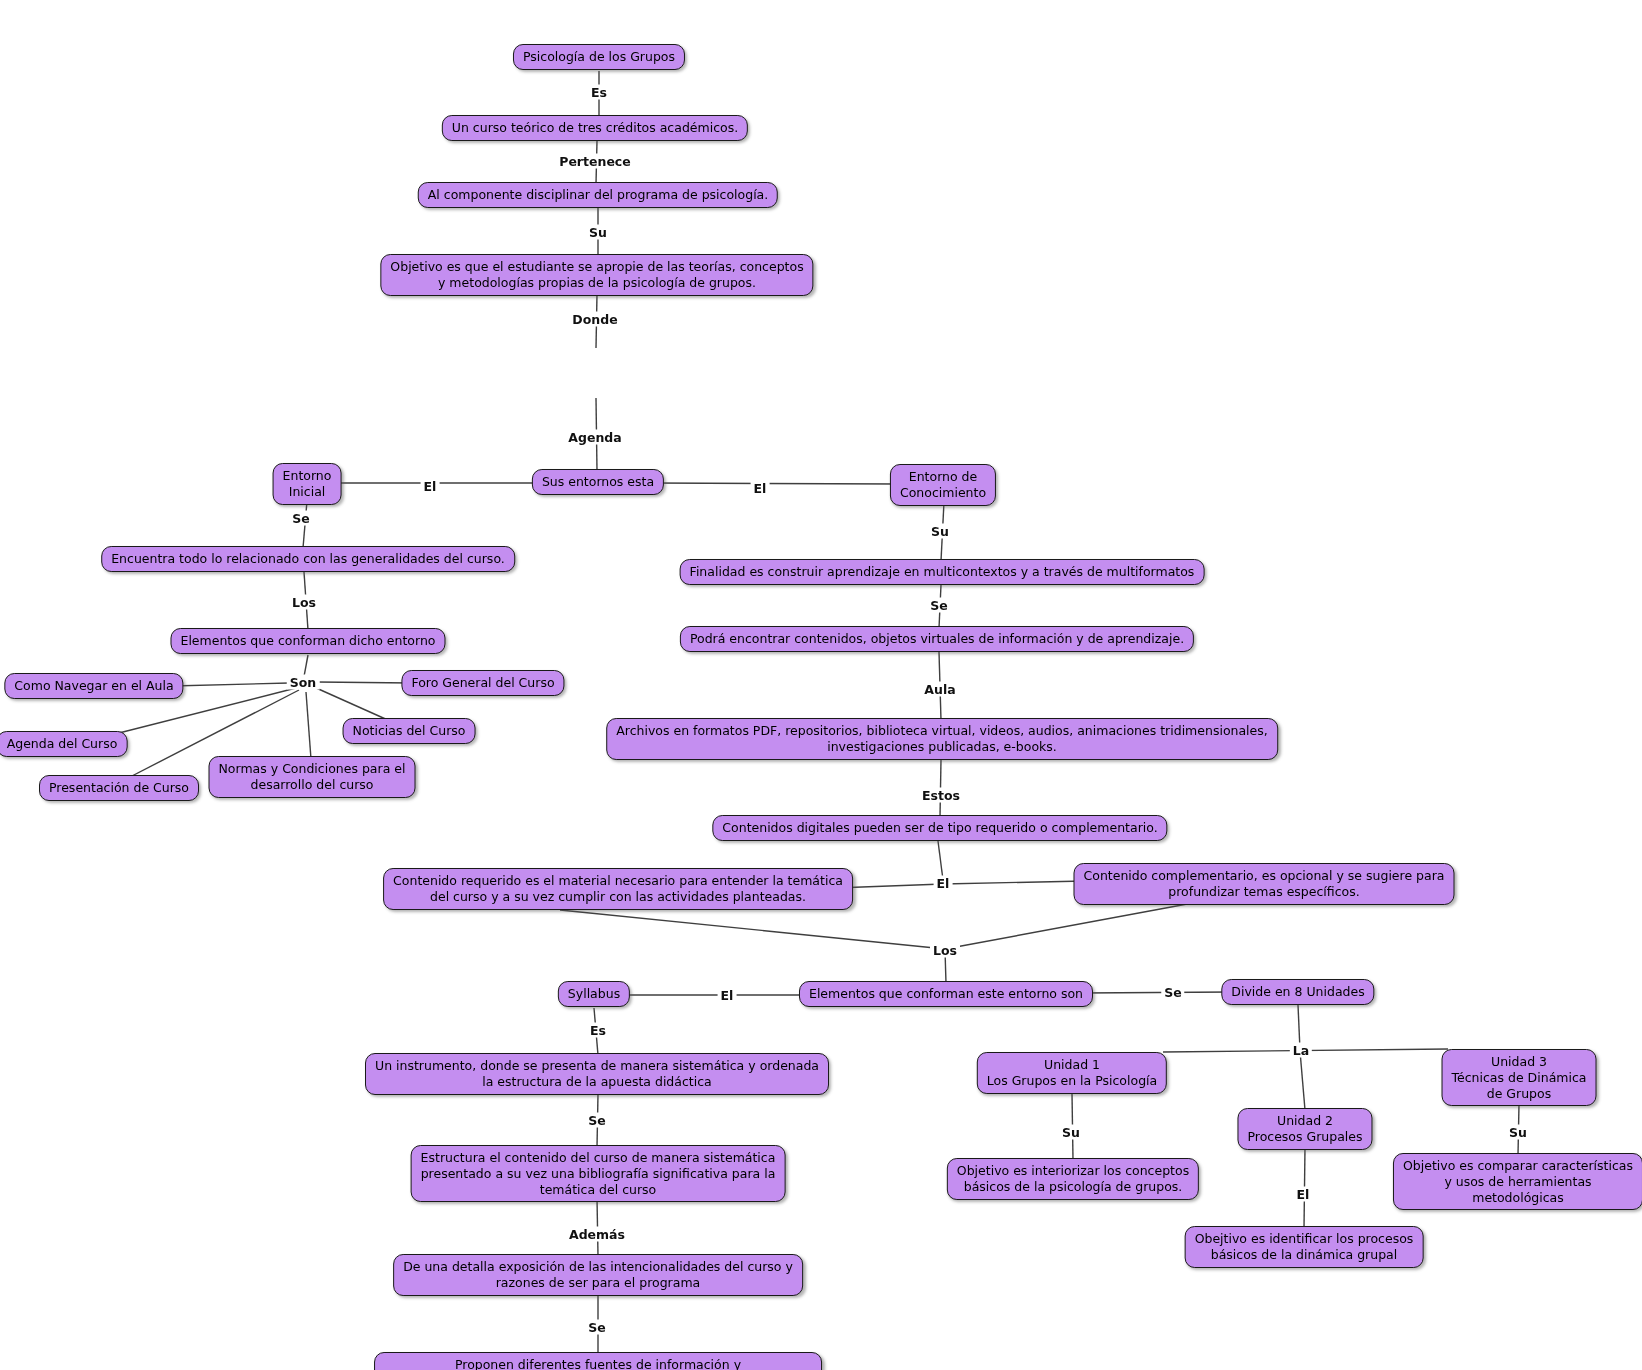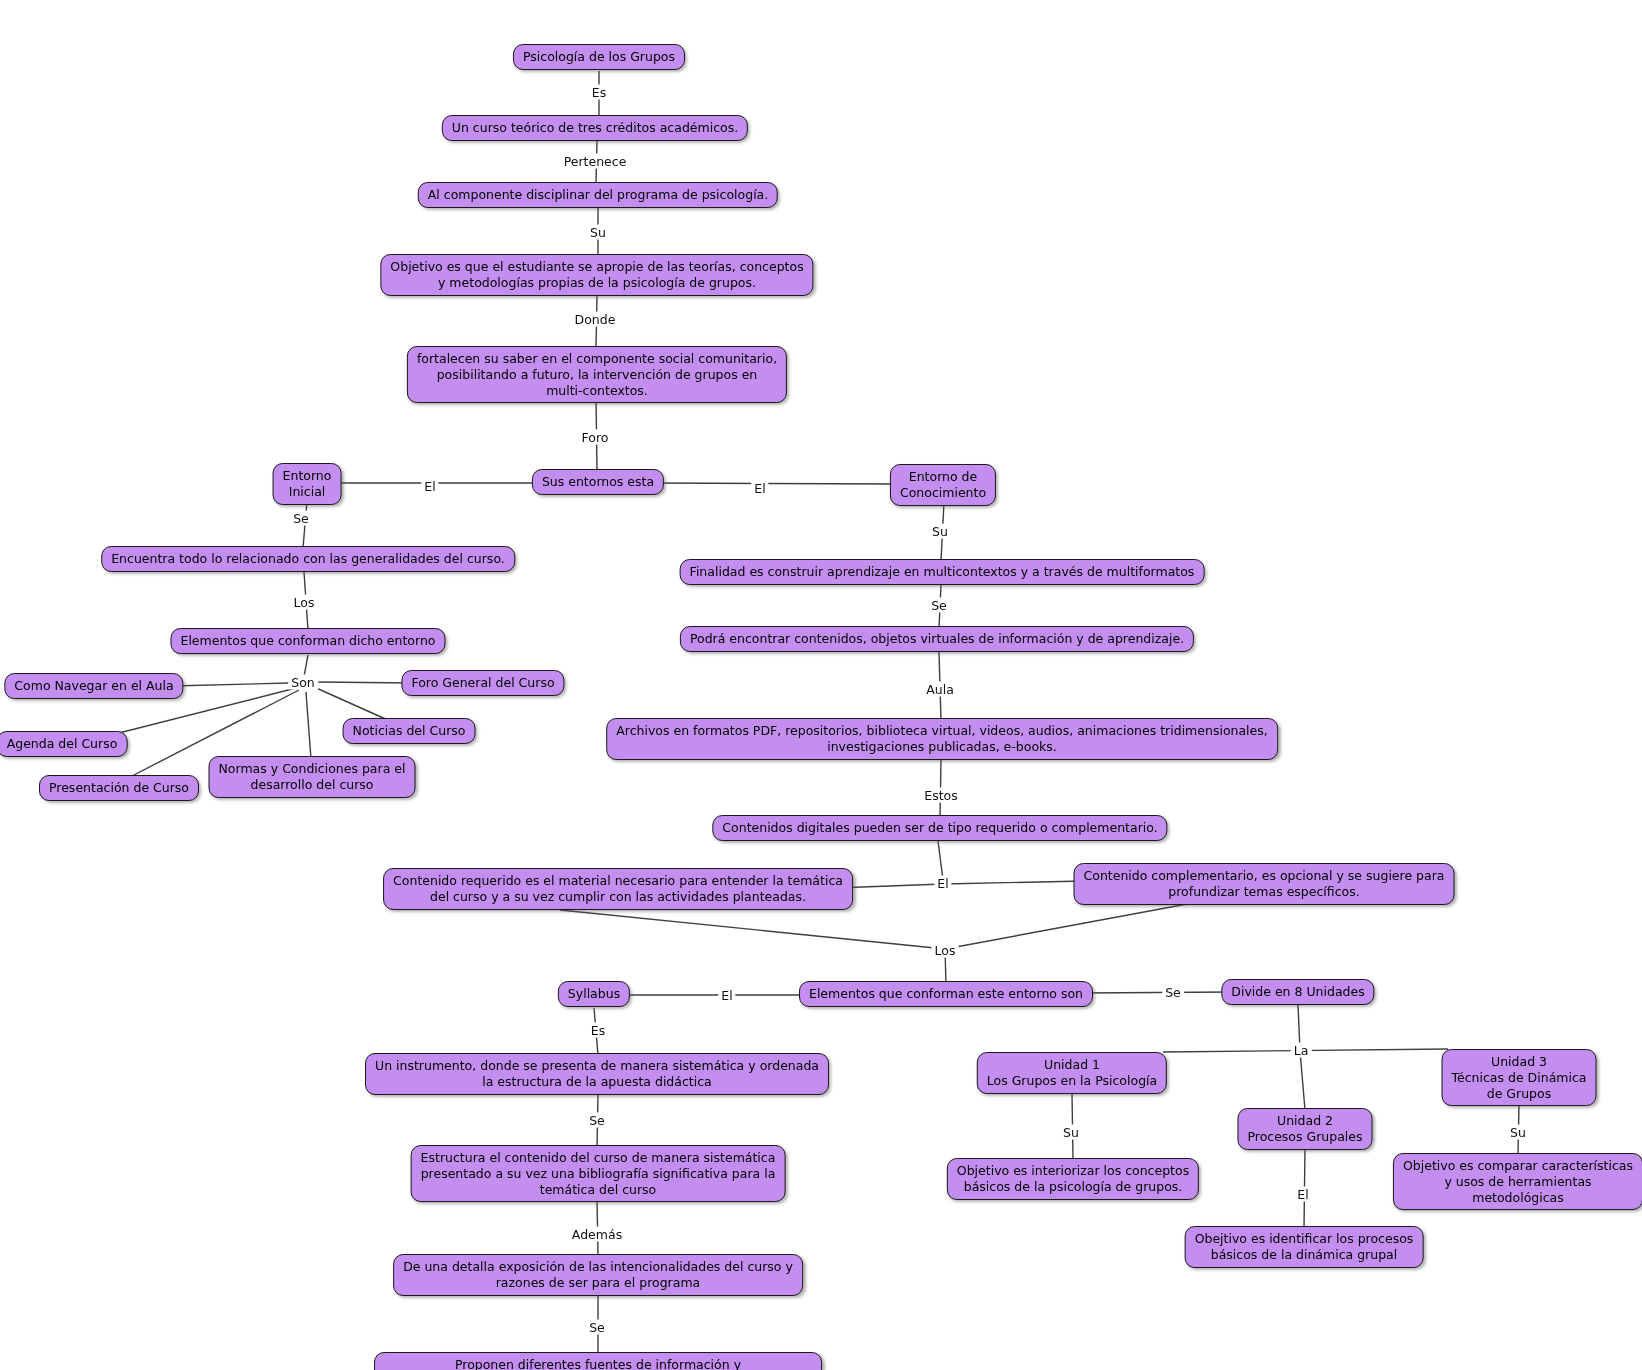--- a/index.html
+++ b/index.html
@@ -43,20 +43,21 @@
   }
   .link-label {
     position: absolute;
     transform: translate(-50%, -50%);
     width: max-content;
     background: var(--bg, #ffffff);
     padding: 0 3px;
     font-size: 12.5px;
     color: #111;
     z-index: 2;
+    font-weight: bold;
   }
 </style>
 </head>
 <body>
 
 <div id="canvas">
 
   <svg id="wires" width="1642" height="1370">
 
     <line x1="599" y1="29" x2="599" y2="75"></line>
@@ -106,23 +107,20 @@
     <line x1="1072" y1="1051" x2="1073" y2="1118"></line>
     <line x1="1305" y1="1105" x2="1304" y2="1186"></line>
     <line x1="1519" y1="1062" x2="1518" y2="1113"></line>
   </svg>
 
   <div class="node" style="left:599px;top:2px">Psicología de los Grupos</div>
   <div class="node" style="left:595px;top:73px">Un curso teórico de tres créditos académicos.</div>
   <div class="node" style="left:598px;top:140px">Al componente disciplinar del programa de psicología.</div>
   <div class="node" style="left:597px;top:212px">Objetivo es que el estudiante se apropie de las teorías, conceptos
 y metodologías propias de la psicología de grupos.</div>
-  <div class="node" style="left:597px;top:304px">fortalecen su saber en el componente social comunitario,
-posibilitando a futuro, la intervención de grupos en
-multi-contextos.</div>
   <div class="node" style="left:598px;top:427px">Sus entornos esta</div>
   <div class="node" style="left:307px;top:421px">Entorno
 Inicial</div>
   <div class="node" style="left:943px;top:422px">Entorno de
 Conocimiento</div>
   <div class="node" style="left:308px;top:504px">Encuentra todo lo relacionado con las generalidades del curso.</div>
   <div class="node" style="left:308px;top:586px">Elementos que conforman dicho entorno</div>
   <div class="node" style="left:94px;top:631px">Como Navegar en el Aula</div>
   <div class="node" style="left:483px;top:628px">Foro General del Curso</div>
   <div class="node" style="left:62px;top:689px">Agenda del Curso</div>
@@ -164,21 +162,21 @@
   <div class="node" style="left:1073px;top:1116px">Objetivo es interiorizar los conceptos
 básicos de la psicología de grupos.</div>
   <div class="node" style="left:1518px;top:1111px">Objetivo es comparar características
 y usos de herramientas
 metodológicas</div>
 
   <span class="link-label" style="left:599px;top:50px">Es</span>
   <span class="link-label" style="left:595px;top:119px">Pertenece</span>
   <span class="link-label" style="left:598px;top:190px">Su</span>
   <span class="link-label" style="left:595px;top:277px">Donde</span>
-  <span class="link-label" style="left:595px;top:395px">Foro</span>
+  <span class="link-label" style="left:595px;top:395px">Agenda</span>
   <span class="link-label" style="left:430px;top:444px">El</span>
   <span class="link-label" style="left:760px;top:446px">El</span>
   <span class="link-label" style="left:301px;top:476px">Se</span>
   <span class="link-label" style="left:304px;top:560px">Los</span>
   <span class="link-label" style="left:303px;top:640px">Son</span>
   <span class="link-label" style="left:940px;top:489px">Su</span>
   <span class="link-label" style="left:939px;top:563px">Se</span>
   <span class="link-label" style="left:940px;top:647px">Aula</span>
   <span class="link-label" style="left:941px;top:753px">Estos</span>
   <span class="link-label" style="left:943px;top:841px">El</span>

